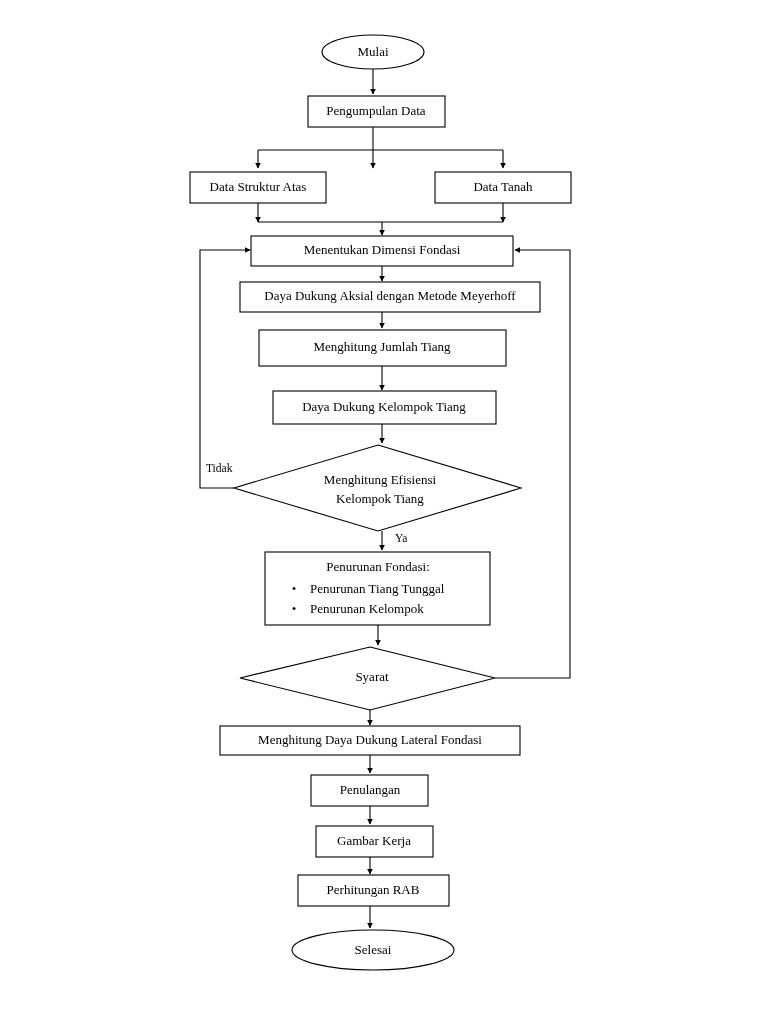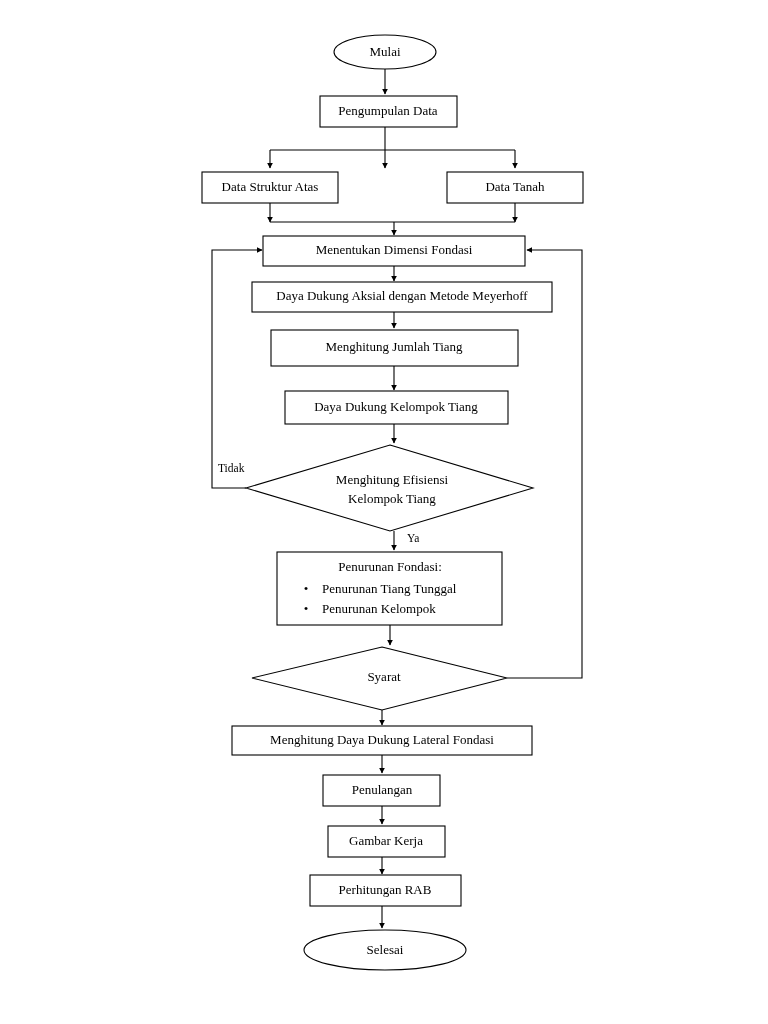--- a/index.html
+++ b/index.html
@@ -12,21 +12,20 @@
     width: 768px;
     height: 1024px;
     font-family: "Liberation Serif", "DejaVu Serif", serif;
     color: #000000;
     overflow: hidden;
   }
   #flow-root {
     position: relative;
     width: 679px;
     height: 1024px;
-    margin-left: 12px;
   }
   svg#flow-svg {
     display: block;
     width: 768px;
     height: 1024px;
   }
   .shape {
     fill: #ffffff;
     stroke: #000000;
     stroke-width: 1.1;

